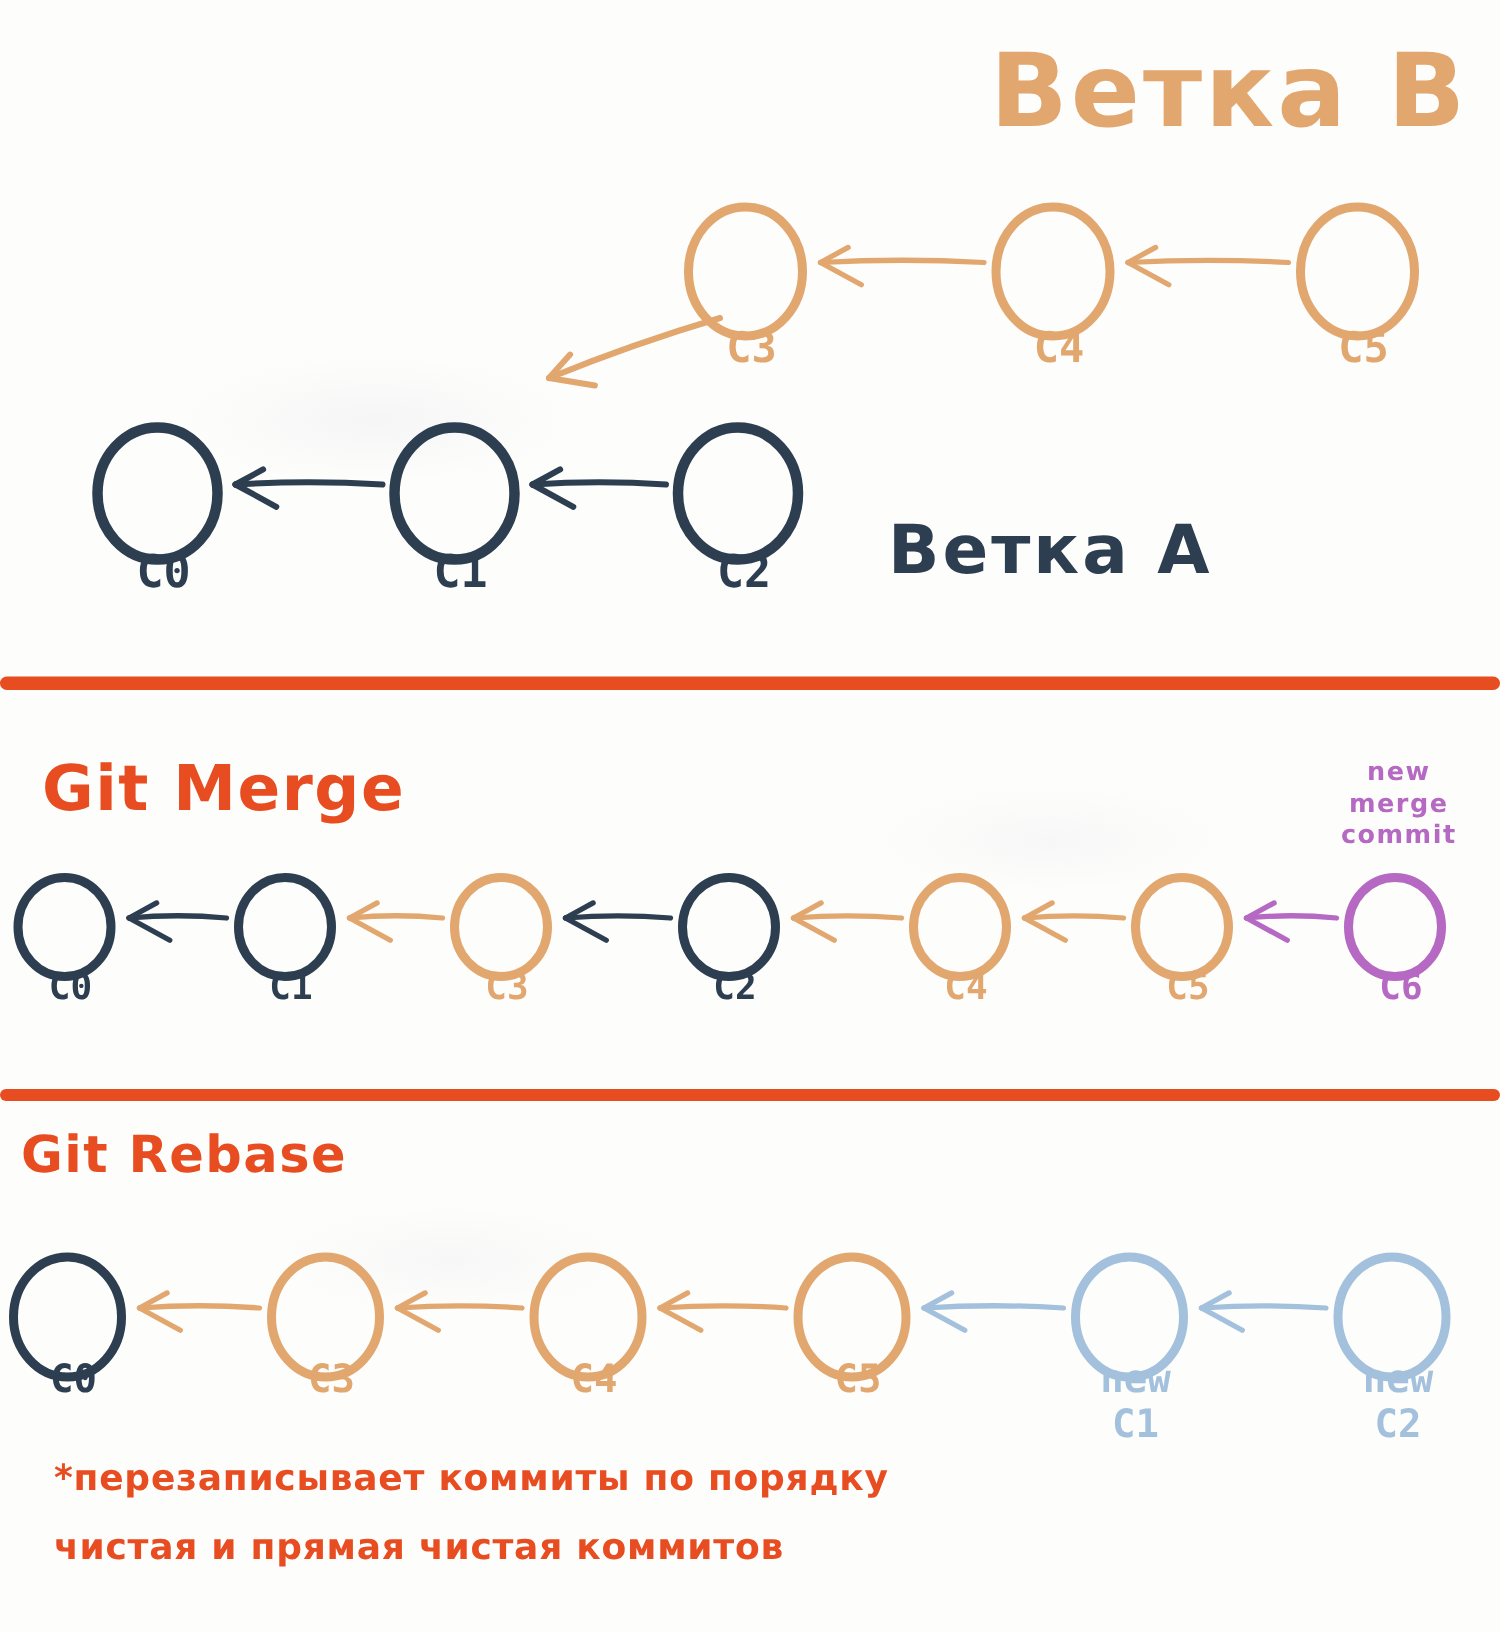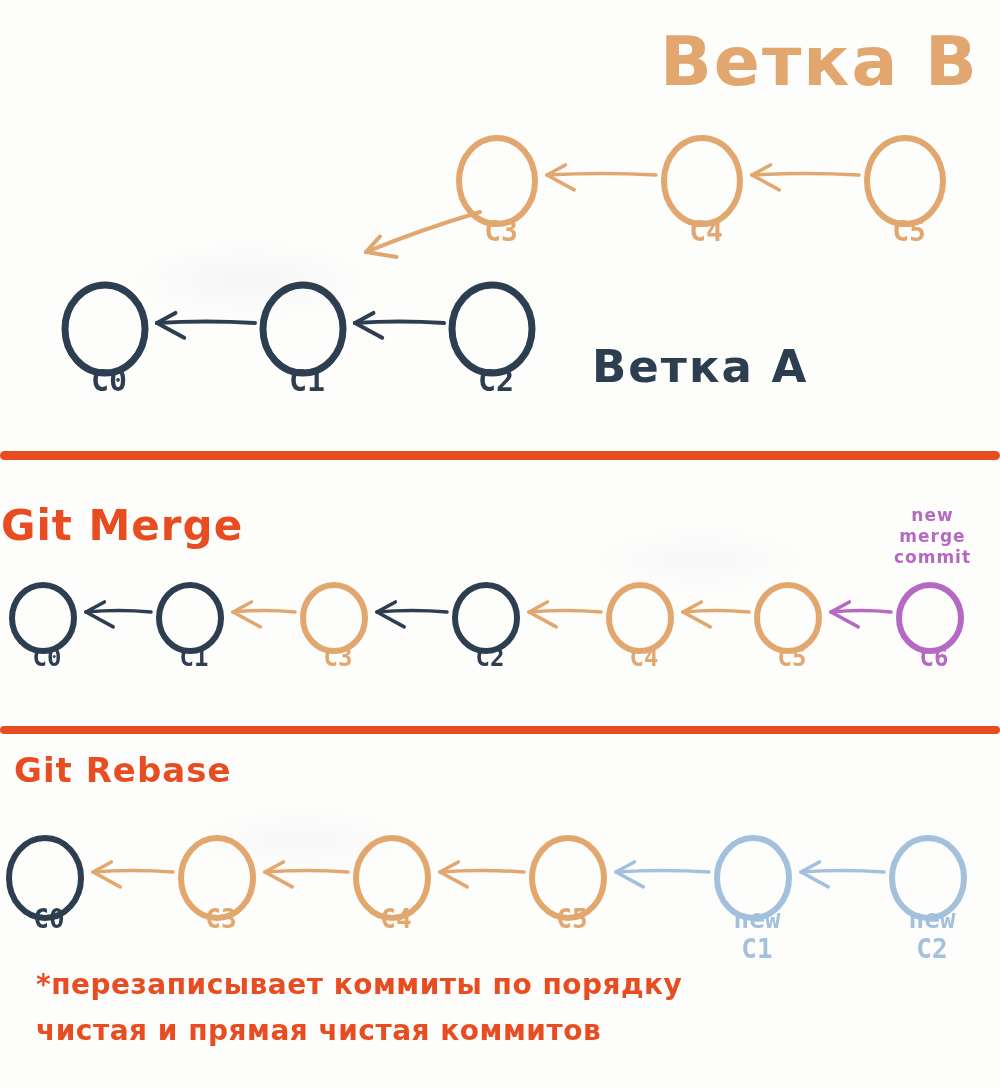--- a/index.html
+++ b/index.html
@@ -20,29 +20,29 @@
   }
   #diagram { position: absolute; left: 0; top: 0; }
   .abs { position: absolute; white-space: nowrap; }
   .branch-title { font-weight: bold; letter-spacing: 2px; }
   .title-b { left: 660px; top: 22px; font-size: 68px; }
   .title-a { left: 592px; top: 292px; font-size: 45px; margin-top: 48px; }
   .divider { left: 0; width: 1000px; border-radius: 6px; }
   .divider-1 { top: 451px; height: 9px; }
   .divider-2 { top: 726px; height: 8px; }
   .section-heading { font-weight: bold; letter-spacing: 1px; }
-  .heading-merge { left: 1px; top: 501px; font-size: 42px; }
+  .heading-merge { left: 28px; top: 501px; font-size: 42px; }
   .heading-rebase { left: 14px; top: 750px; font-size: 34px; }
   .merge-note {
     left: 860px; top: 505px; width: 145px;
     text-align: center; font-size: 17px; line-height: 21px; font-weight: bold;
     letter-spacing: 1px;
   }
   .merge-note div { white-space: nowrap; }
-  .footnote { left: 36px; top: 962px; font-weight: bold; font-size: 28px; line-height: 46px; letter-spacing: 0.5px; }
+  .footnote { left: 36px; top: 962px; font-weight: bold; font-size: 24px; line-height: 46px; letter-spacing: 0.5px; }
   .footnote div { white-space: nowrap; }
 </style>
 </head>
 <body>
 
 <div class="canvas">
 
   <svg id="diagram" width="1000" height="1088" viewBox="0 0 1000 1088">
       <g>
         <ellipse cx="497" cy="181" rx="38" ry="43" fill="none" stroke="#e1a76f" stroke-width="6"></ellipse>

